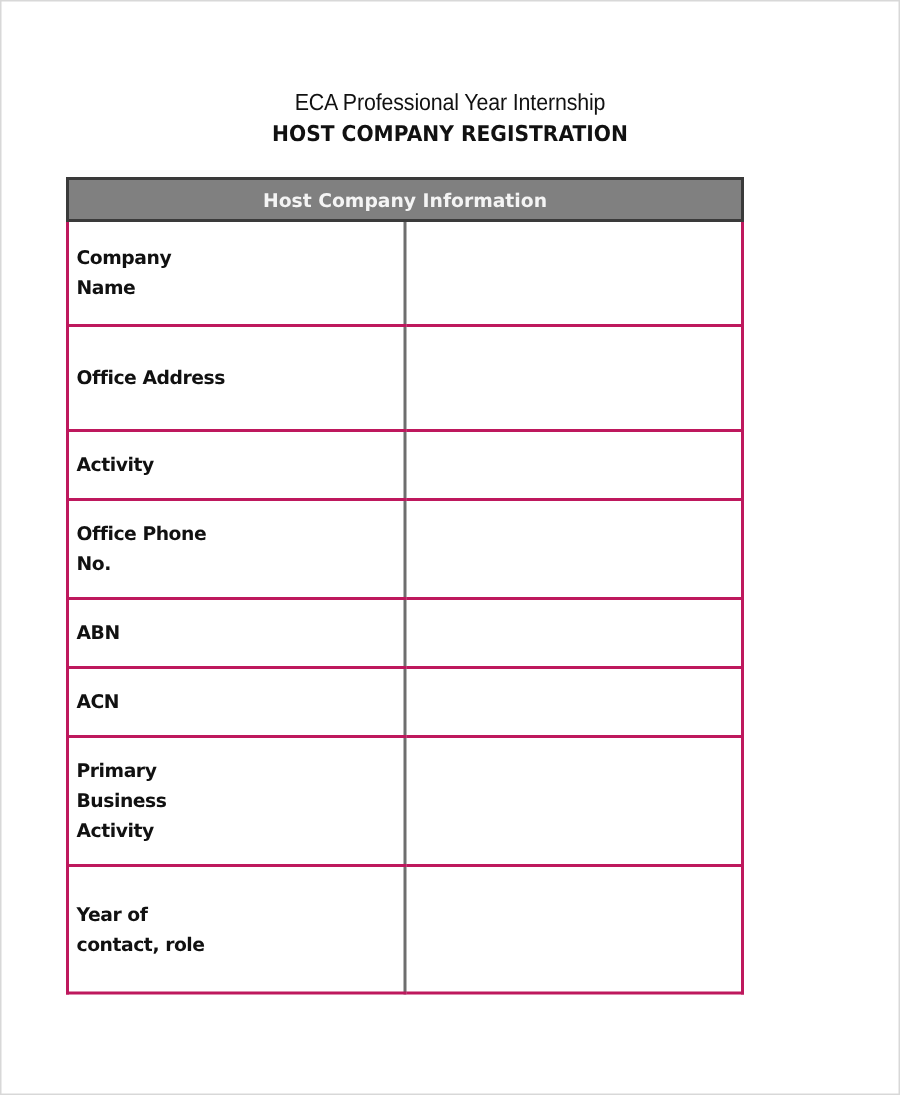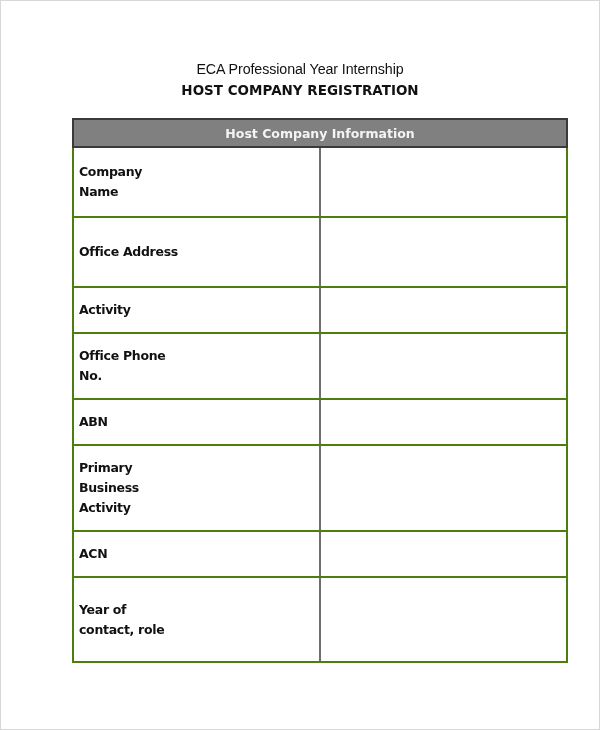--- a/index.html
+++ b/index.html
@@ -16,30 +16,30 @@
       font-family: "Liberation Sans", sans-serif; font-size: 15.5px; color: #111;
       transform: scaleX(0.92); transform-origin: center;
       letter-spacing: -0.1px;
     }
     .title {
       position: absolute; left: 0; width: 600px; top: 82px; text-align: center;
       font-family: "DejaVu Sans", sans-serif; font-weight: bold; font-size: 14.5px; color: #111;
       transform: scaleX(0.93); transform-origin: center;
     }
     table.form {
-      position: absolute; left: 72px; top: 118px; width: 496px;
+      position: absolute; left: 44px; top: 118px; width: 452px;
       border-collapse: collapse; table-layout: fixed;
     }
     table.form th {
       background: #808080; color: #f4f4f4; height: 26px; padding: 0;
       font-family: "DejaVu Sans", sans-serif; font-weight: bold; font-size: 12.5px;
       border: 2px solid #3a3a3a; text-align: center;
     }
     table.form td {
-      border: 2px solid #4d7c0f; padding: 12px; vertical-align: middle;
+      border: 2px solid #be185d; padding: 12px; vertical-align: middle;
     }
     table.form td.label {
       width: 103px; padding-left: 5px; box-sizing: border-box;
       font-family: "DejaVu Sans", sans-serif; font-weight: bold; font-size: 12.5px;
       color: #111; line-height: 20px; letter-spacing: -0.3px;
       border-right: 2px solid #6e6e6e;
     }
     table.form td.value { background: #fff; }
     .label-text { display: block; }
   </style>
@@ -81,29 +81,29 @@
           <span class="label-text" style="width:90px">Office Phone No.</span>
         </td>
       <td class="value"></td>
     </tr>
     <tr style="height:41px">
       <td class="label">
           <span class="label-text">ABN</span>
         </td>
       <td class="value"></td>
     </tr>
+    <tr style="height:38px">
+      <td class="label">
+          <span class="label-text">ACN</span>
+        </td>
+      <td class="value"></td>
+    </tr>
     <tr style="height:71px">
       <td class="label">
           <span class="label-text" style="width:60px">Primary Business Activity</span>
-        </td>
-      <td class="value"></td>
-    </tr>
-    <tr style="height:38px">
-      <td class="label">
-          <span class="label-text">ACN</span>
         </td>
       <td class="value"></td>
     </tr>
     <tr style="height:85px">
       <td class="label">
           <span class="label-text" style="width:90px">Year of contact, role</span>
         </td>
       <td class="value"></td>
     </tr>
   </tbody>

